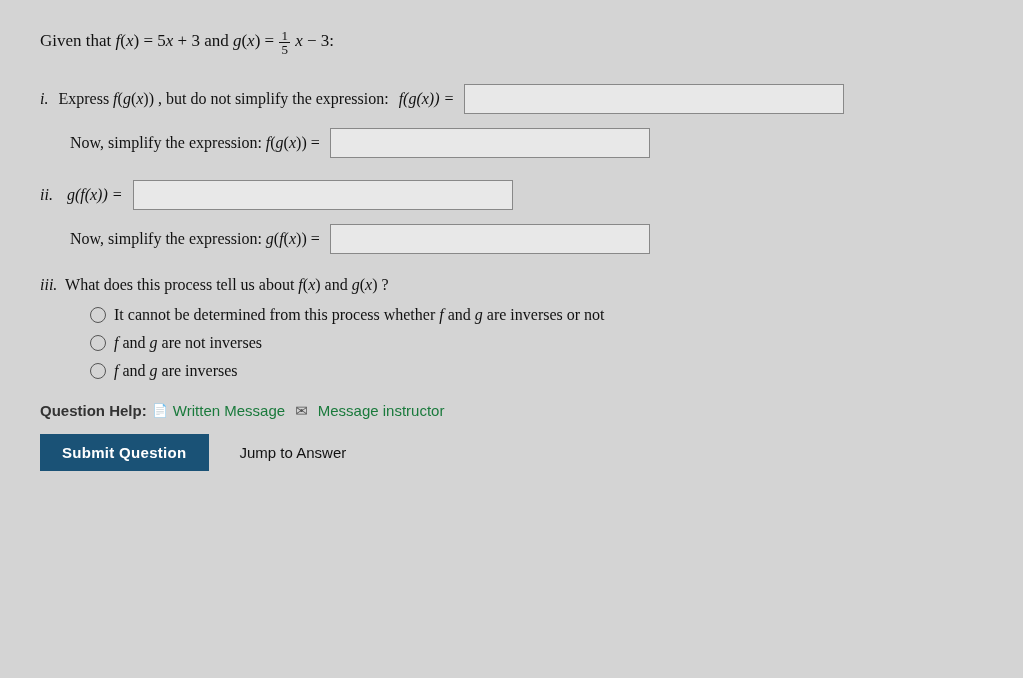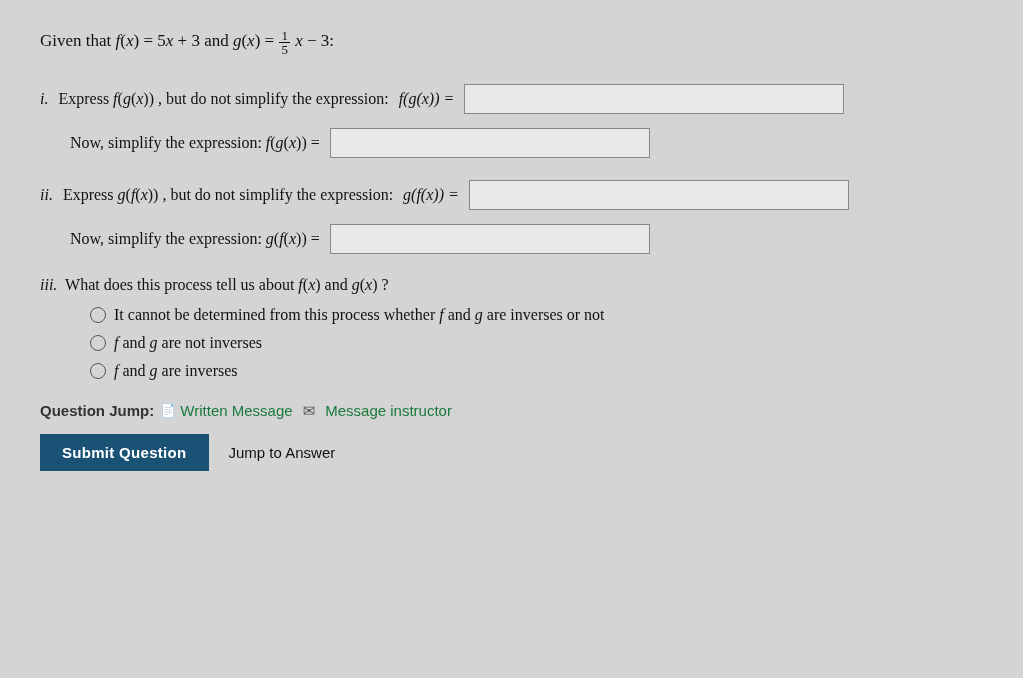--- a/index.html
+++ b/index.html
@@ -162,21 +162,21 @@
     }
 
     .separator {
       color: #555;
       margin: 0 4px;
     }
 
     .footer-row {
       display: flex;
       align-items: center;
-      gap: 4px;
+      gap: 15px;
       margin-top: 4px;
     }
 
     .submit-btn {
       background-color: #1a5276;
       color: white;
       border: none;
       padding: 10px 22px;
       font-size: 15px;
       font-family: Arial, sans-serif;
@@ -230,21 +230,20 @@
 
     <div class="sub-question-row">
       <span class="question-text">Now, simplify the expression: <span class="math-expr">f</span>(<span class="math-expr">g</span>(<span class="math-expr">x</span>)) =</span>
       <input type="text" class="answer-box" style="">
     </div>
   </div>
 
   <div class="question-section">
     <div class="question-row">
       <span class="roman">ii.</span>
-      <span class="question-text">Express <span class="math-expr">g</span>(<span class="math-expr">f</span>(<span class="math-expr">x</span>)) , but do not simplify the expression:</span>
       <span class="math-expr equals"><span class="math-expr">g</span>(<span class="math-expr">f</span>(<span class="math-expr">x</span>)) =</span>
       <input type="text" class="answer-box answer-box-wide" style="">
     </div>
 
     <div class="sub-question-row">
       <span class="question-text">Now, simplify the expression: <span class="math-expr">g</span>(<span class="math-expr">f</span>(<span class="math-expr">x</span>)) =</span>
       <input type="text" class="answer-box" style="">
     </div>
   </div>
 
@@ -264,21 +263,21 @@
         <span><span class="math-expr">f</span> and <span class="math-expr">g</span> are not inverses</span>
       </label>
       <label class="radio-option">
         <span class="radio-circle"></span>
         <span><span class="math-expr">f</span> and <span class="math-expr">g</span> are inverses</span>
       </label>
     </div>
   </div>
 
   <div class="question-help-row">
-    <span class="question-help-label">Question Jump:</span>
+    <span class="question-help-label">Question Help:</span>
     <a href="#" class="help-link">
       <span class="help-icon">📄</span>
       <span>Written Message</span>
     </a>
     <span class="separator">✉</span>
     <a href="#" class="help-link">
       <span>Message instructor</span>
     </a>
   </div>
 

